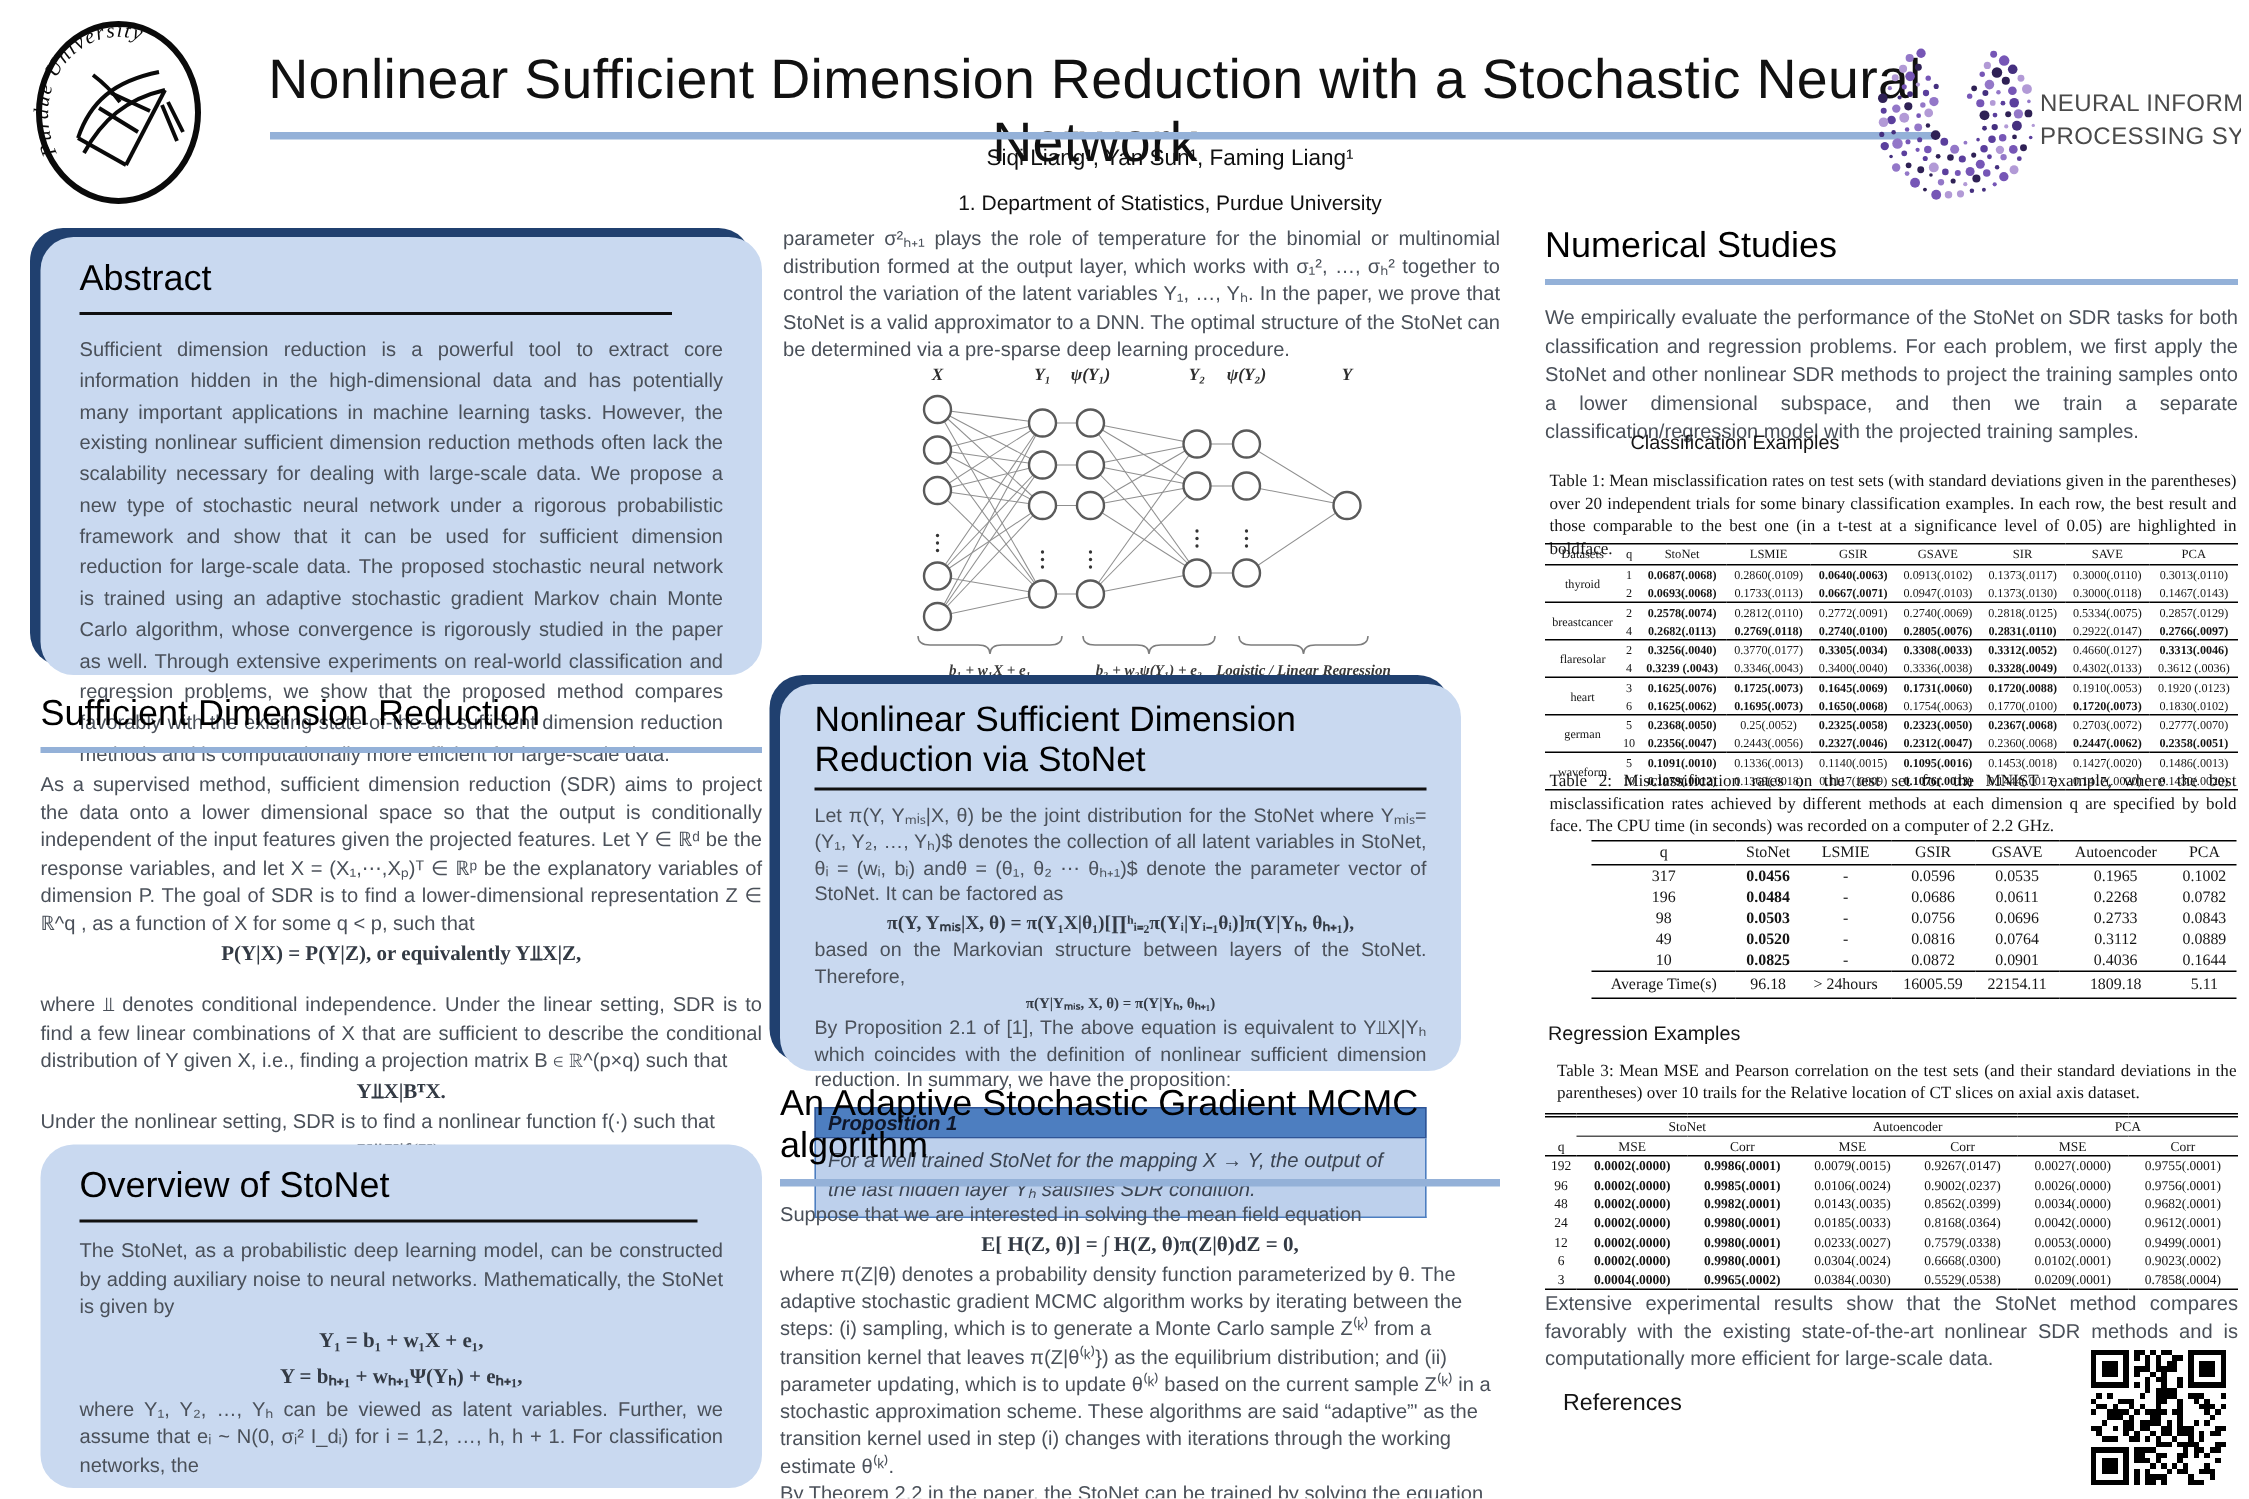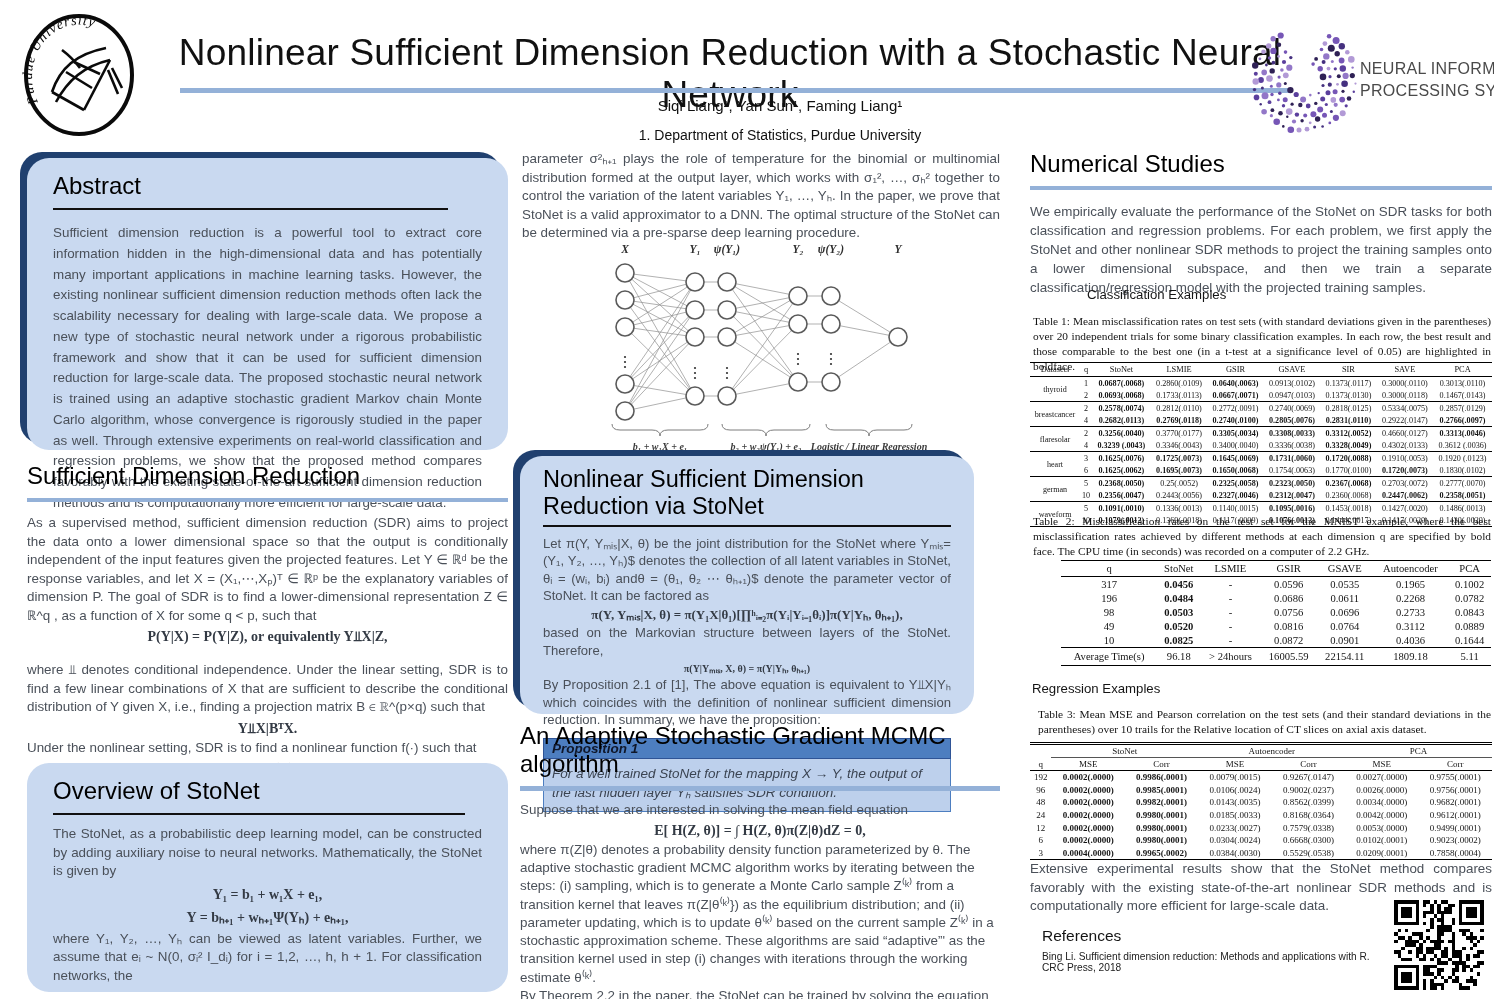--- a/index.html
+++ b/index.html
@@ -653,21 +653,20 @@
           <td>0.5529(.0538)</td>
           <td>0.0209(.0001)</td>
           <td>0.7858(.0004)</td>
         </tr>
       </tbody>
   </table>
 
   <p class="abs body" style="left:1030px;top:850px;width:462px;">Extensive experimental results show that the StoNet method compares favorably with the existing state-of-the-art nonlinear SDR methods and is computationally more efficient for large-scale data.</p>
 
   <div class="abs" id="refs-title" style="left:1042px;top:927px;">References</div>
-  <div class="abs" id="ref-item" style="left:1042px;top:951px;width:340px;">Bing Li. Sufficient dimension reduction: Methods and applications with R. CRC Press, 2018</div>
 
   <svg class="abs" style="left:1394px;top:900px;" width="90" height="90" viewBox="0 0 25 25" shape-rendering="crispEdges">
       <rect x="0" y="0" width="25" height="25" fill="#fff"></rect>
       <rect x="0" y="9" width="1" height="1" fill="#000"></rect>
       <rect x="0" y="11" width="1" height="1" fill="#000"></rect>
       <rect x="0" y="14" width="1" height="1" fill="#000"></rect>
       <rect x="1" y="8" width="1" height="1" fill="#000"></rect>
       <rect x="1" y="10" width="1" height="1" fill="#000"></rect>
       <rect x="1" y="14" width="1" height="1" fill="#000"></rect>
       <rect x="1" y="15" width="1" height="1" fill="#000"></rect>

